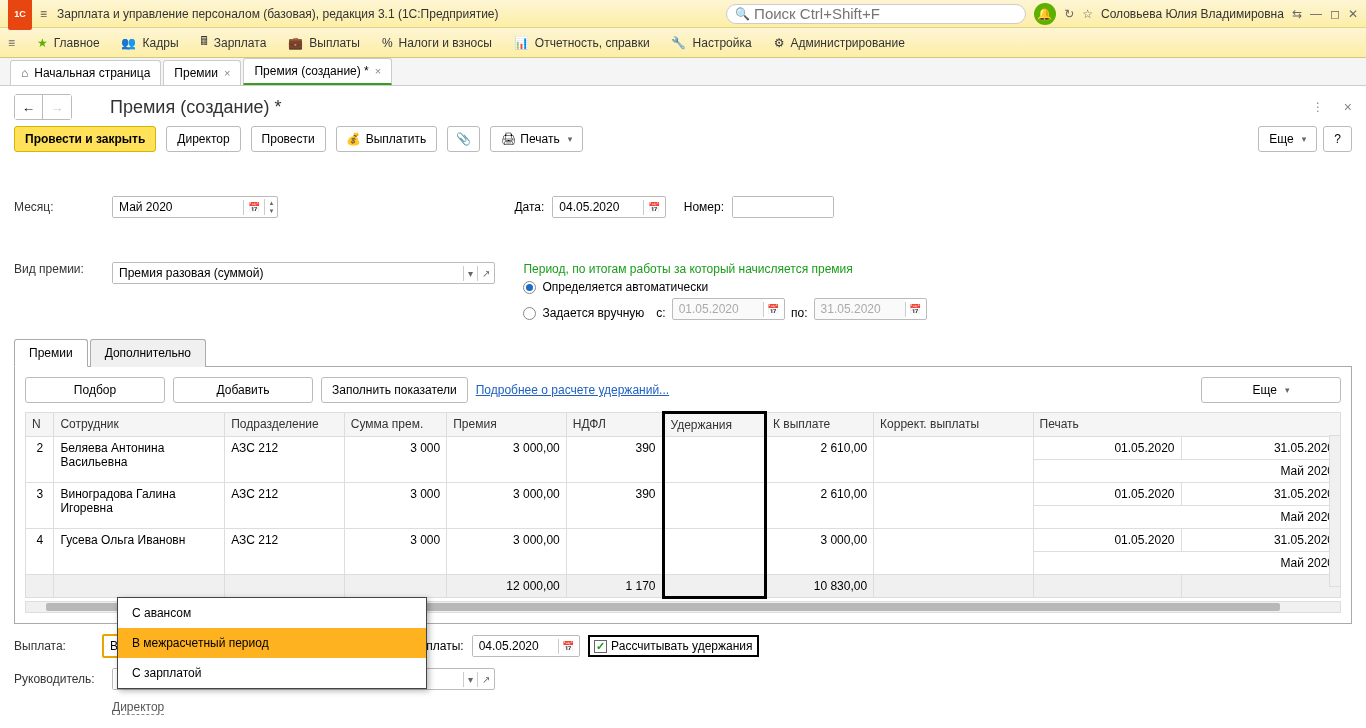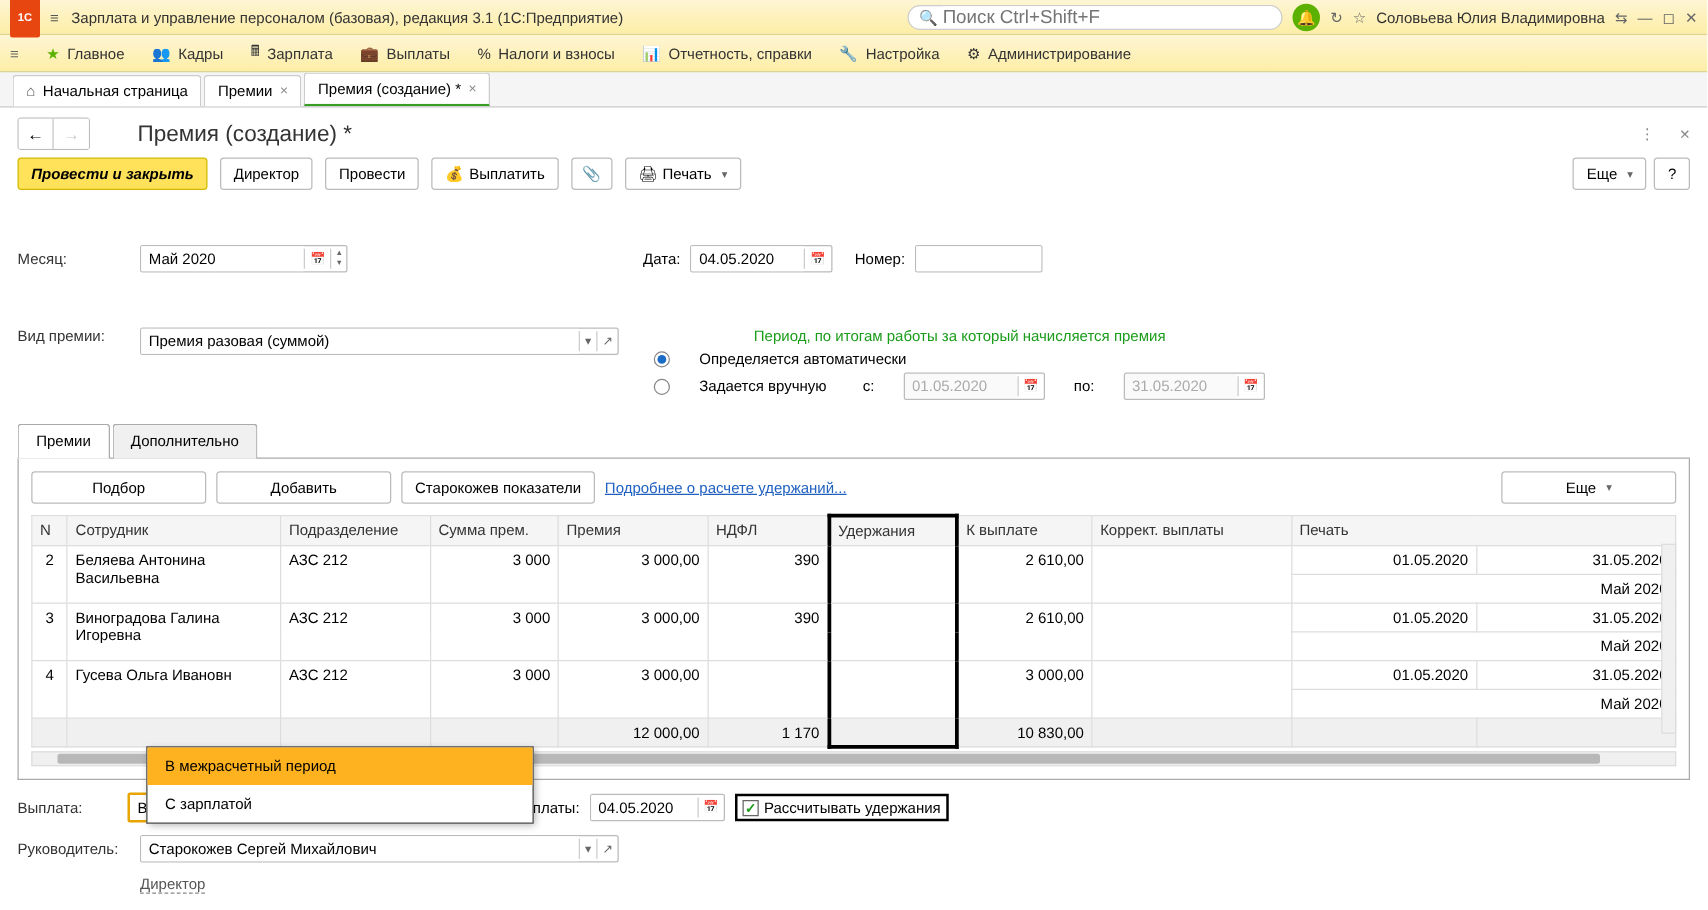--- a/index.html
+++ b/index.html
@@ -29,36 +29,36 @@
 .nav-row { display: flex; align-items: center; gap: 8px; margin-bottom: 6px; }
 .nav-arrows { display: flex; border: 1px solid #bbb; border-radius: 3px; }
 .nav-arrows button { width: 28px; height: 24px; border: none; background: #fff; cursor: pointer; }
 .nav-arrows button:first-child { border-right: 1px solid #bbb; }
 .page-title { font-size: 18px; color: #333; margin-left: 30px; }
 .nav-row .menu-dots { margin-left: auto; color: #888; cursor: pointer; }
 .nav-row .close-page { margin-left: 12px; color: #888; cursor: pointer; font-size: 14px; }
 
 .toolbar { display: flex; align-items: center; gap: 10px; margin-bottom: 10px; }
 .btn { padding: 5px 10px; border: 1px solid #bbb; background: #fff; border-radius: 3px; cursor: pointer; font-size: 12px; display: flex; align-items: center; gap: 4px; }
-.btn.primary { background: #ffe15a; border-color: #d4b800; font-weight: bold; font-style: italic; }
+.btn.primary { background: #ffe15a; border-color: #d4b800; font-weight: bold; }
 .btn.dropdown::after { content: "▾"; margin-left: 4px; font-size: 9px; color: #666; }
 .btn-icon-only { padding: 5px 8px; }
 .toolbar-right { margin-left: auto; display: flex; gap: 6px; }
 
 .form-row { display: flex; align-items: center; gap: 8px; margin-bottom: 8px; margin-top: 44px; }
 .label { width: 90px; color: #333; }
 .input-group { display: flex; border: 1px solid #bbb; border-radius: 2px; background: #fff; align-items: center; }
 .input-group input { border: none; outline: none; padding: 3px 6px; font-size: 12px; }
 .input-group .ig-btn { border-left: 1px solid #ccc; padding: 2px 4px; cursor: pointer; color: #666; font-size: 10px; }
 .spinner { display: flex; flex-direction: column; border-left: 1px solid #ccc; }
 .spinner span { font-size: 6px; padding: 0 3px; line-height: 8px; cursor: pointer; color: #666; }
 
 .period-box { margin-left: 20px; }
-.period-title { color: #1a9c1a; margin-bottom: 4px; text-align: center; }
-.radio-row { display: flex; align-items: center; gap: 23px; margin-bottom: 4px; }
+.period-title { color: #1a9c1a; margin-bottom: 4px; }
+.radio-row { display: flex; align-items: flex-end; gap: 6px; margin-bottom: 4px; }
 .radio { width: 13px; height: 13px; border: 1px solid #888; border-radius: 50%; display: inline-flex; align-items: center; justify-content: center; }
 .radio.checked::after { content: ""; width: 7px; height: 7px; background: #1a6cc7; border-radius: 50%; }
 
 .inner-tabs { display: flex; border-bottom: 1px solid #aaa; margin-top: 14px; }
 .inner-tab { padding: 6px 14px; border: 1px solid #aaa; border-bottom: none; background: #f0f0f0; cursor: pointer; border-radius: 3px 3px 0 0; margin-right: 2px; position: relative; top: 1px; }
 .inner-tab.active { background: #fff; border-bottom: 1px solid #fff; }
 
 .tab-content { border: 1px solid #aaa; border-top: none; padding: 10px; }
 .tab-toolbar { display: flex; gap: 8px; margin-bottom: 8px; align-items: center; }
 .tab-toolbar .btn { min-width: 140px; justify-content: center; }
@@ -251,21 +251,21 @@
 
   <div class="inner-tabs">
     <div class="inner-tab active">Премии</div>
     <div class="inner-tab">Дополнительно</div>
   </div>
 
   <div class="tab-content">
     <div class="tab-toolbar">
       <button class="btn">Подбор</button>
       <button class="btn">Добавить</button>
-      <button class="btn" style="min-width:auto">Старокожев показатели</button>
+      <button class="btn" style="min-width:auto">Заполнить показатели</button>
       <span class="link">Подробнее о расчете удержаний...</span>
       <div style="margin-left:auto">
           <button class="btn dropdown">Еще</button>
         </div>
     </div>
 
     <div class="grid-wrap">
       <table class="grid">
         <thead>
             <tr>
@@ -341,20 +341,21 @@
               <td class="num">10 830,00</td>
               <td></td>
               <td></td>
               <td></td>
             </tr>
           </tbody>
       </table>
       <div class="scrollbar-v"></div>
 
       <div class="dropdown-menu">
+        <div class="dd-item">С авансом</div>
         <div class="dd-item sel">В межрасчетный период</div>
         <div class="dd-item">С зарплатой</div>
       </div>
     </div>
     <div class="scrollbar-h">
         <div class="thumb"></div>
       </div>
   </div>
 
   <div class="footer-row">

